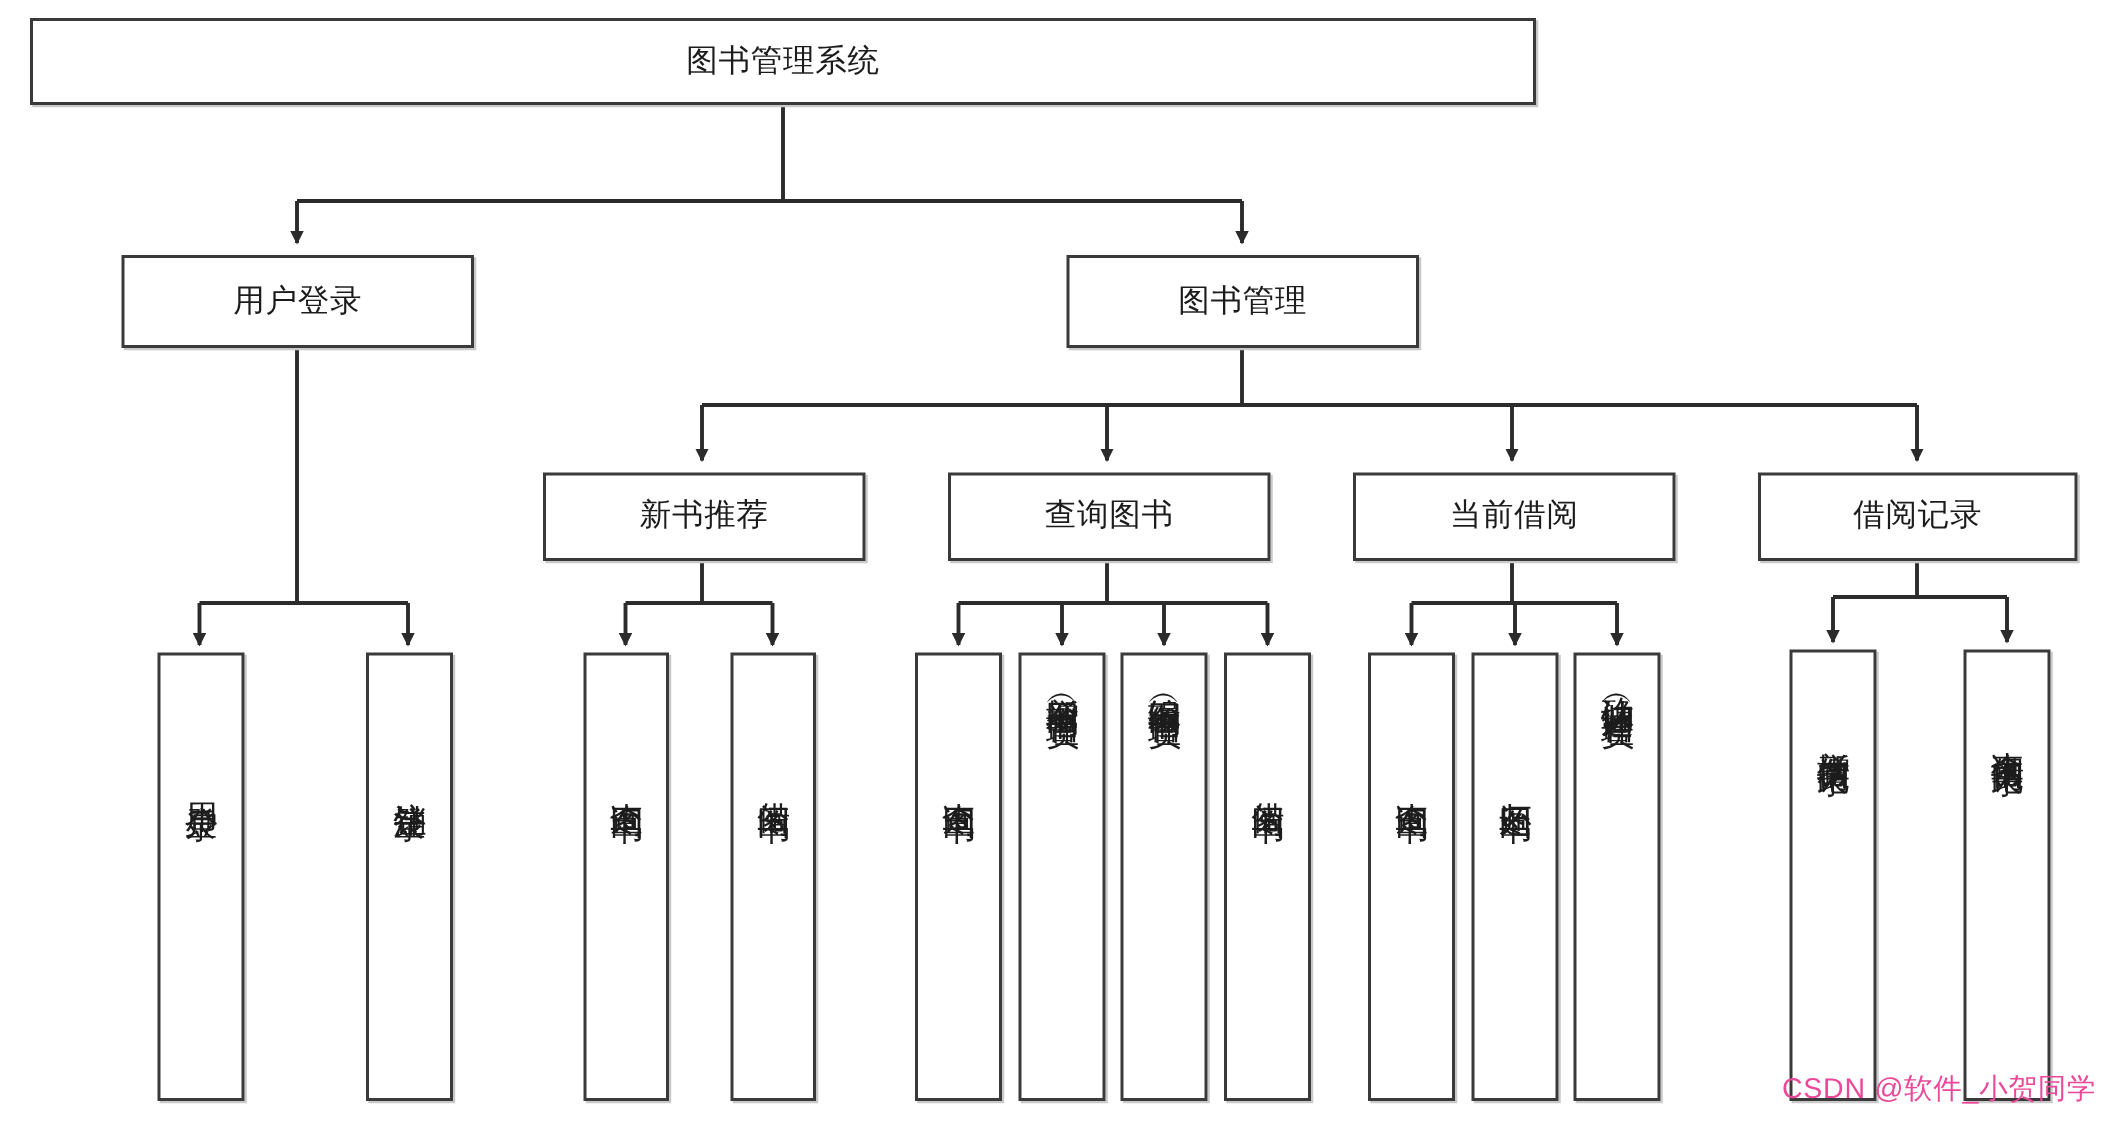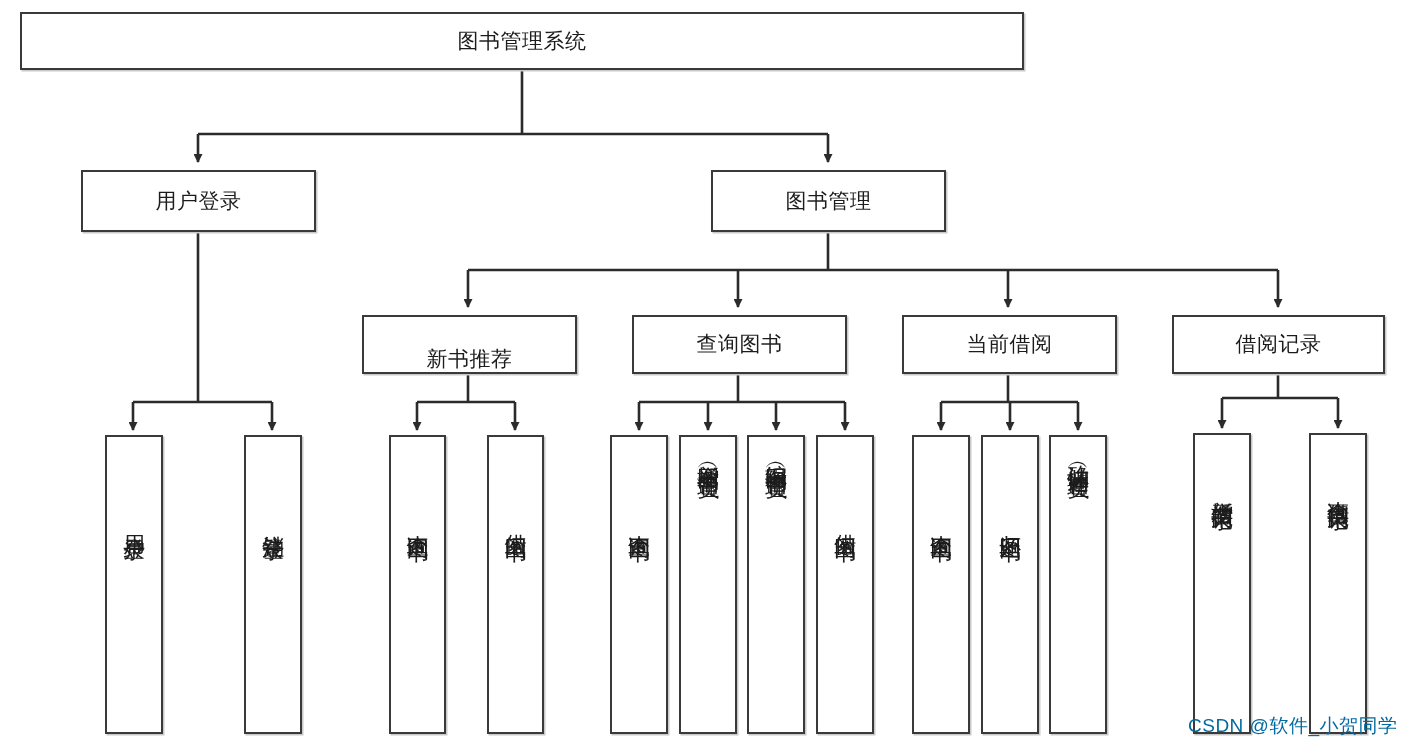--- a/index.html
+++ b/index.html
@@ -63,21 +63,21 @@
     margin-top: 46px;
   }
   .leaf.anchor-top .node-label {
     margin-top: 8px;
   }
   .watermark {
     position: absolute;
     left: 1188px;
     top: 713px;
     font-size: 19px;
-    color: #0369a1;
+    color: #ec4899;
     white-space: nowrap;
     letter-spacing: 0.5px;
   }
 </style>
 </head>
 <body>
 
 <div id="diagram-root">
 
   <svg class="diagram-canvas" viewBox="0 0 1405 747" preserveAspectRatio="none">
@@ -134,21 +134,21 @@
     <span class="node-label">图书管理系统</span>
   </div>
 
   <div class="node-box" style="left:81px; top:170px; width:235px; height:62px;">
     <span class="node-label">用户登录</span>
   </div>
   <div class="node-box" style="left:711px; top:170px; width:235px; height:62px;justify-content:center;">
     <span class="node-label">图书管理</span>
   </div>
 
-  <div class="node-box" style="left:362px; top:315px; width:215px; height:59px;align-items:flex-end;">
+  <div class="node-box" style="left:362px; top:315px; width:215px; height:59px;">
     <span class="node-label">新书推荐</span>
   </div>
   <div class="node-box" style="left:632px; top:315px; width:215px; height:59px;">
     <span class="node-label">查询图书</span>
   </div>
   <div class="node-box" style="left:1172px; top:315px; width:213px; height:59px;">
     <span class="node-label">借阅记录</span>
   </div>
   <div class="node-box" style="left:902px; top:315px; width:215px; height:59px;">
     <span class="node-label">当前借阅</span>

